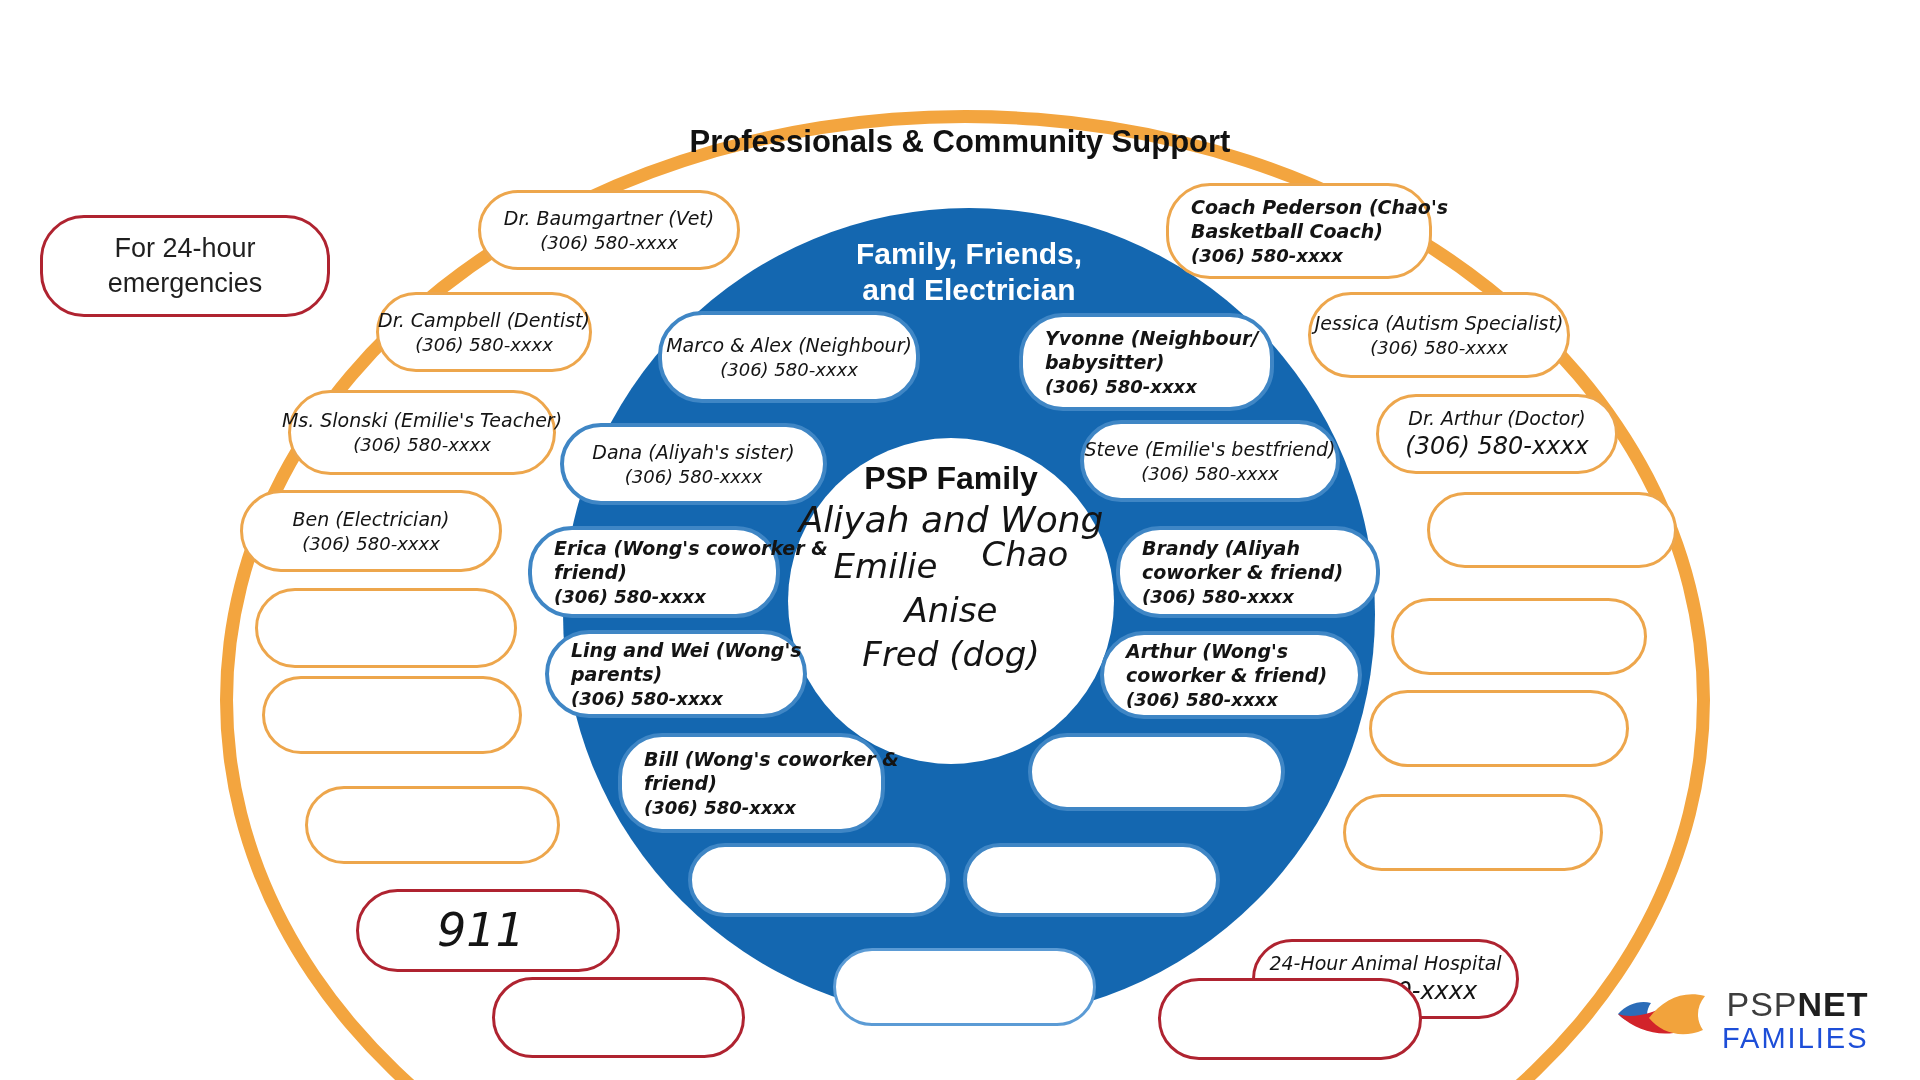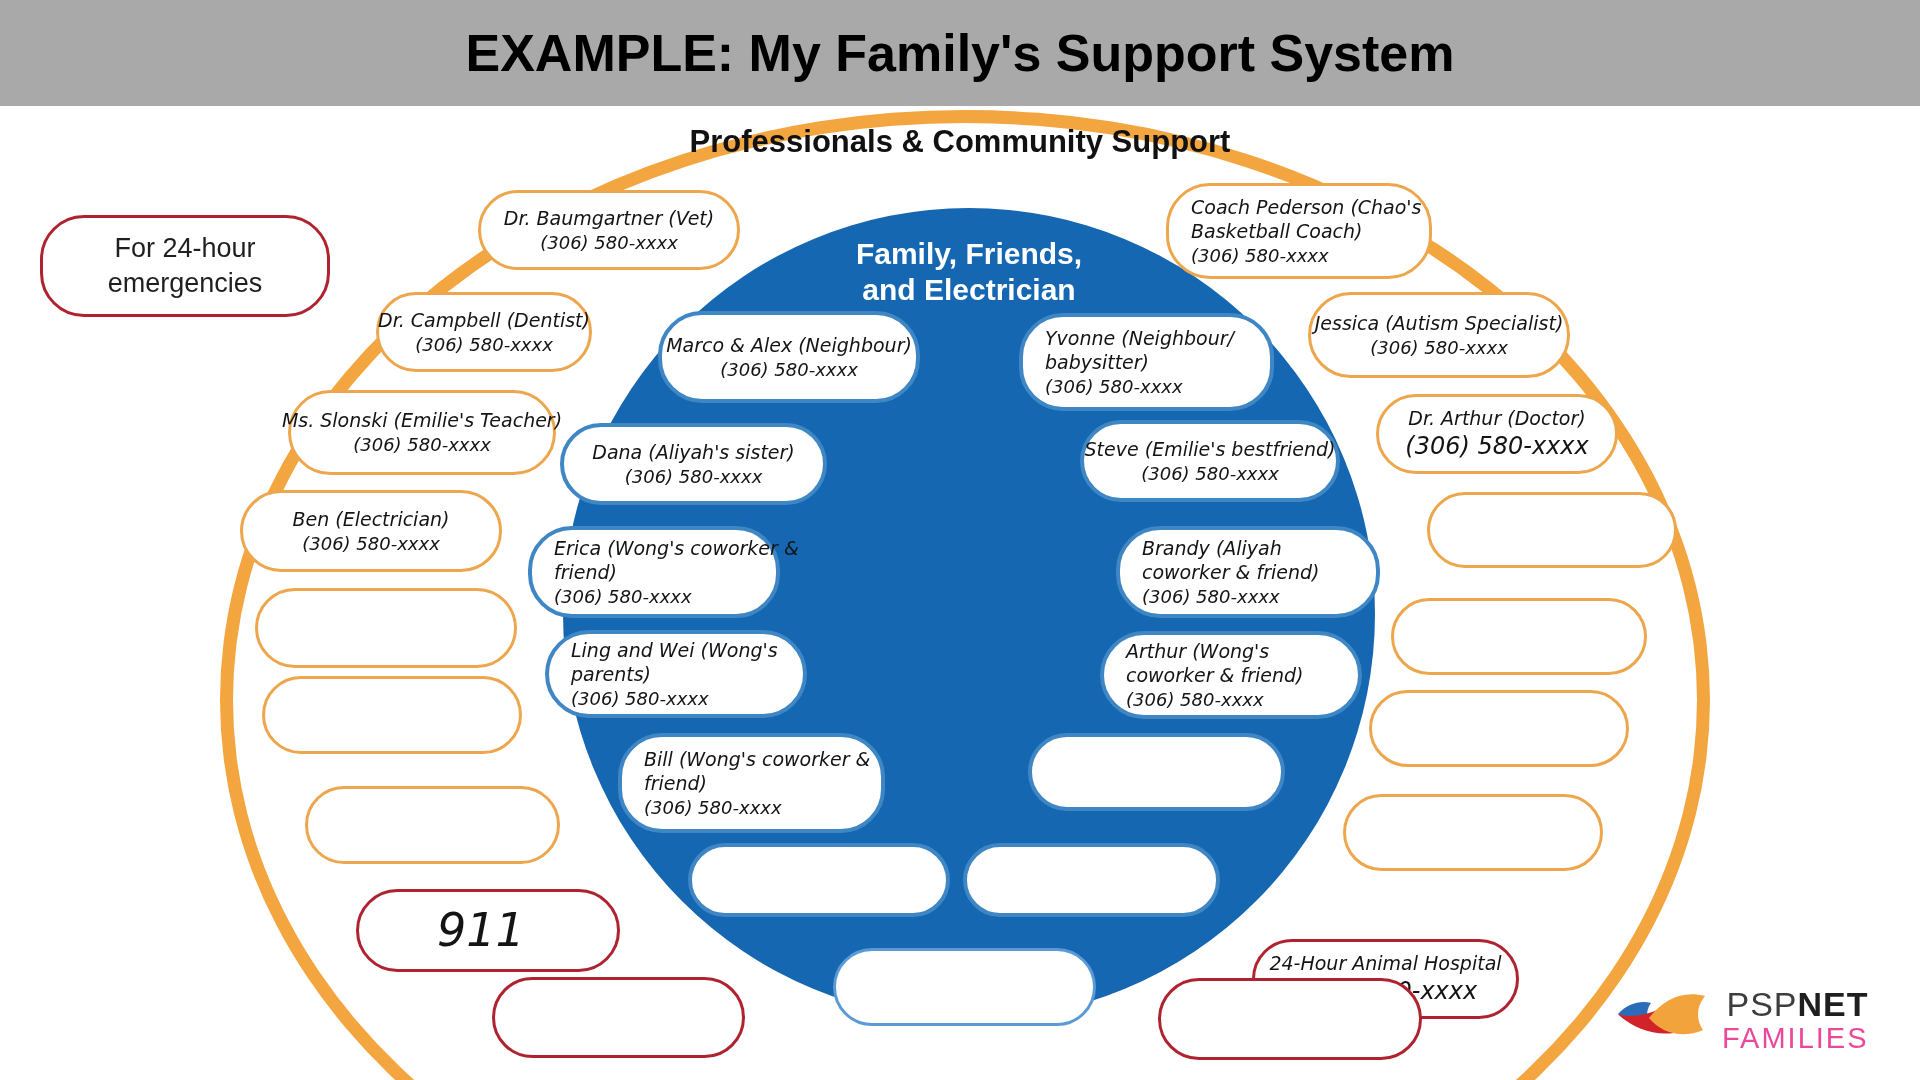--- a/index.html
+++ b/index.html
@@ -26,21 +26,21 @@
   .hw{font-family:"DejaVu Sans",sans-serif;font-style:italic;color:#141414;}
   .fam{font-size:34px;line-height:1.3;}
   .fam-row{display:flex;gap:44px;align-items:flex-start;}
   .fam-raise{position:relative;top:-12px;}
   
   .pill{position:absolute;background:#fff;border-radius:44px;box-sizing:border-box;
         display:flex;flex-direction:column;justify-content:center;align-items:center;
         text-align:center;line-height:1.3;}
   .pill .hw{font-size:19px;white-space:nowrap;}
   .pill .phone{font-size:18px;}
-  .pill.left{align-items:flex-start;text-align:left;padding-left:22px;}
+  .pill.left{align-items:flex-start;text-align:left;padding-left:22px;font-weight:bold;}
   .orange{border:3px solid #eda64c;}
   .blue{border:4px solid #3f86c5;}
   .red{border:3px solid #af2330;}
   .note-text{font-size:27px;color:#1f1f1f;font-family:"Liberation Sans",sans-serif;}
   .phone-lg{font-size:24px !important;}
   .call911{font-size:46px !important;}
   
   #p-emerg-note{left:40px;top:215px;width:290px;height:102px;}
   #p-baumgartner{left:478px;top:190px;width:262px;height:80px;}
   #p-campbell{left:376px;top:292px;width:216px;height:80px;}
@@ -74,40 +74,47 @@
   #p-empty-b1{left:1028px;top:733px;width:257px;height:78px;}
   #p-empty-b2{left:688px;top:843px;width:262px;height:74px;}
   #p-empty-b3{left:963px;top:843px;width:257px;height:74px;}
   #p-bottom-center{left:833px;top:948px;width:263px;height:78px;border:3px solid #5b9bd5;}
   
   #logo{position:absolute;left:1612px;top:983px;width:300px;height:74px;display:flex;
         align-items:center;gap:10px;}
   #logo .ltext{display:flex;flex-direction:column;line-height:1.05;text-align:right;}
   #logo .l1{font-size:34px;color:#3d3d3d;letter-spacing:1px;}
   #logo .l1 b{color:#1f1f1f;font-weight:800;}
-  #logo .l2{font-size:29px;color:#ec4899;letter-spacing:2px;}
+  #logo .l2{font-size:29px;color:#1d4ed8;letter-spacing:2px;}
 </style>
 </head>
 <body>
 
 <div id="canvas">
 
-  <div id="header">
-    <span class="title">EXAMPLE: My Family's Support System</span>
-  </div>
 
   <div id="ring"></div>
   <div id="bluecircle"></div>
 
   <div id="outer-heading">Professionals &amp; Community Support</div>
   <div id="inner-heading">
     <div>Family, Friends,</div>
     <div>and Electrician</div>
   </div>
 
+  <div id="centercircle">
+    <div id="psp-title">PSP Family</div>
+    <div class="hw fam" style="font-size:36px;">Aliyah and Wong</div>
+    <div class="fam-row">
+      <span class="hw fam">Emilie</span>
+      <span class="hw fam fam-raise">Chao</span>
+    </div>
+    <div class="hw fam">Anise</div>
+    <div class="hw fam">Fred (dog)</div>
+  </div>
 
   <div class="pill red" id="p-emerg-note">
     <span class="note-text">For 24-hour emergencies</span>
   </div>
 
   <div class="pill orange" id="p-baumgartner">
     <span class="hw">Dr. Baumgartner (Vet)</span>
     <span class="hw phone">(306) 580-xxxx</span>
   </div>
   <div class="pill orange" id="p-campbell">

